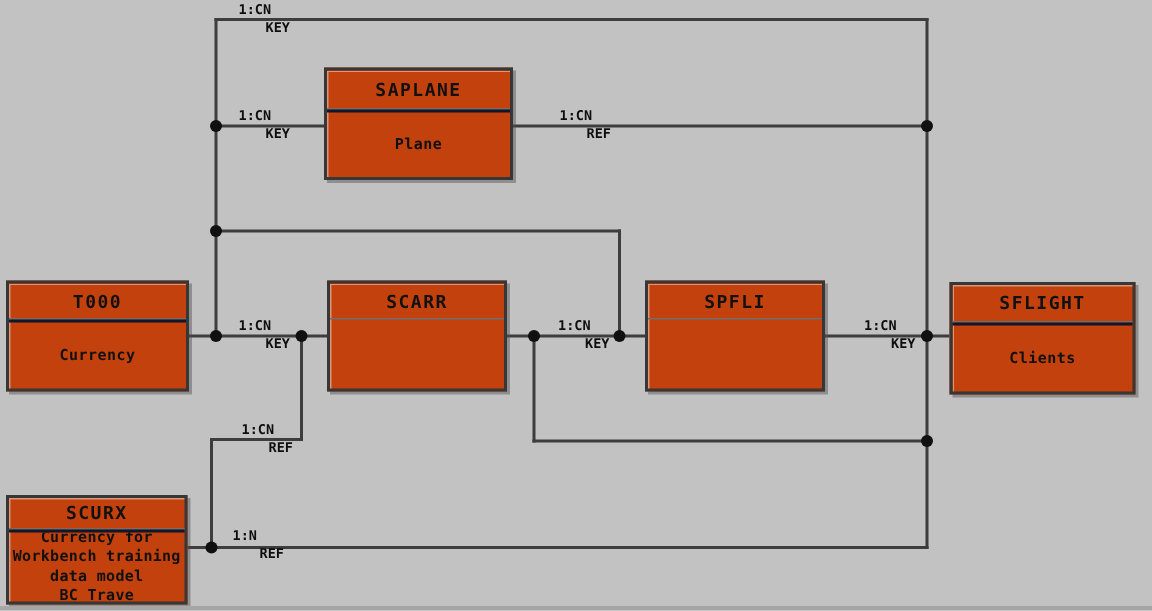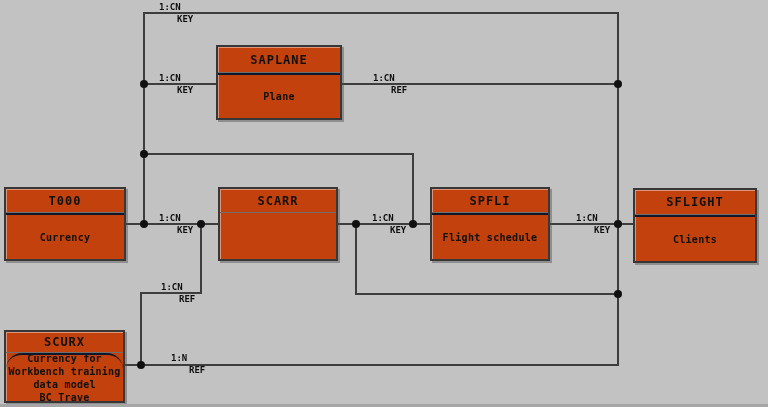--- a/index.html
+++ b/index.html
@@ -128,31 +128,30 @@
     <div class="entity-header" style="height:26px;">SAPLANE</div>
     <div class="entity-body">Plane</div>
   </div>
 
   <div class="entity" style="left:218px; top:187px; width:120px; height:74px;">
     <div class="entity-header" style="height:24px;">SCARR</div>
   </div>
 
   <div class="entity" style="left:430px; top:187px; width:120px; height:74px;">
     <div class="entity-header" style="height:24px;">SPFLI</div>
-    <div class="entity-body">Flight schedule</div>
   </div>
 
   <div class="entity" style="left:633px; top:188px; width:124px; height:75px;">
     <div class="entity-header" style="height:25px;">SFLIGHT</div>
     <div class="entity-body">Clients</div>
   </div>
 
   <div class="entity" style="left:4px; top:330px; width:121px; height:73px;">
     <div class="entity-header" style="height:21px;">SCURX</div>
-    <div class="entity-body" style="font-size:10px; line-height:13px; letter-spacing:0.2px;border-radius:16px;">Currency for
+    <div class="entity-body" style="font-size:10px; line-height:13px; letter-spacing:0.2px;">Currency for
 Workbench training
 data model BC_Trave</div>
   </div>
 
   <div class="conn-label" style="left:159px; top:1px;">
     <span class="card-line">1:CN</span>
     <span class="type-line">KEY</span>
   </div>
 
   <div class="conn-label" style="left:159px; top:72px;">
@@ -178,20 +177,20 @@
   <div class="conn-label" style="left:576px; top:212px;">
     <span class="card-line">1:CN</span>
     <span class="type-line">KEY</span>
   </div>
 
   <div class="conn-label" style="left:161px; top:281px;">
     <span class="card-line">1:CN</span>
     <span class="type-line">REF</span>
   </div>
 
-  <div class="conn-label" style="left:171px; top:352px;">
+  <div class="conn-label" style="left:155px; top:352px;">
     <span class="card-line">1:N</span>
     <span class="type-line">REF</span>
   </div>
 
   <div class="bottom-edge" style="top:404px;"></div>
 
 </div>
 
 </body></html>

